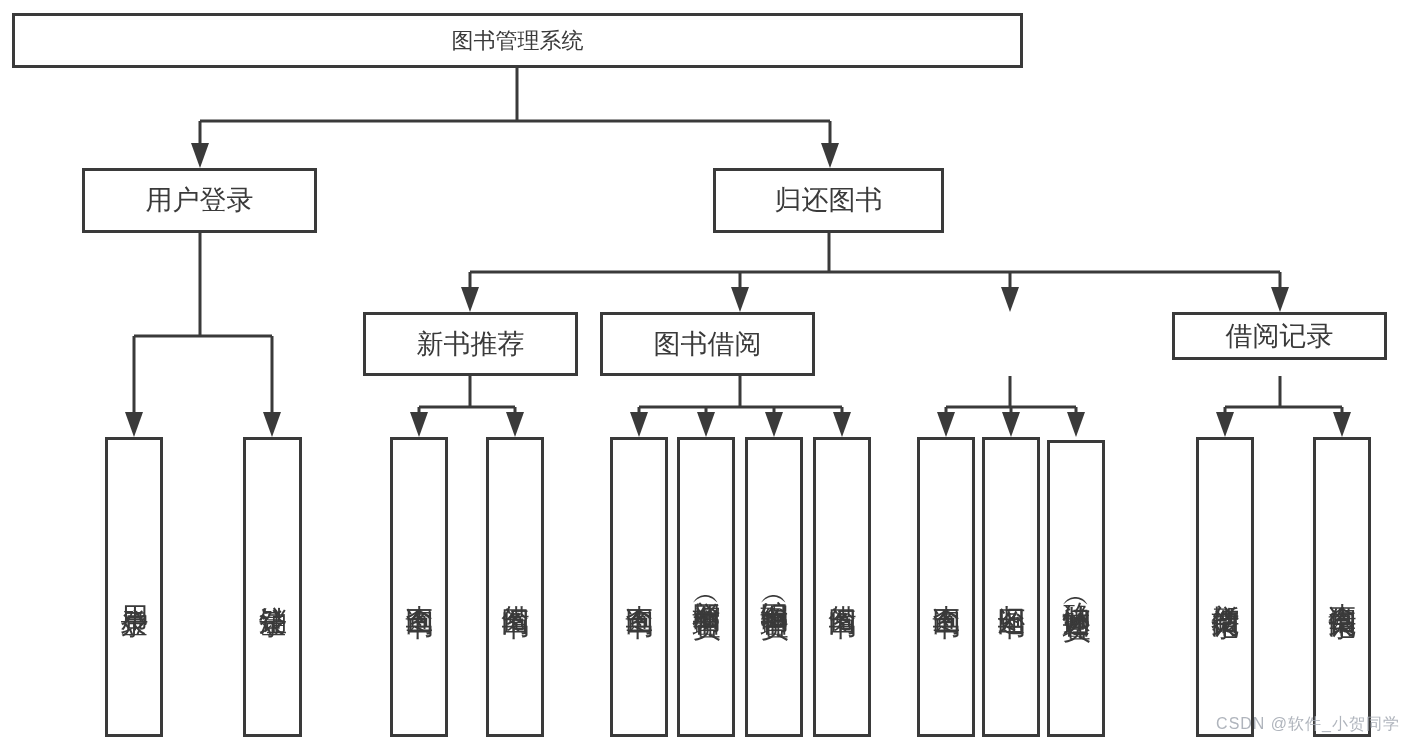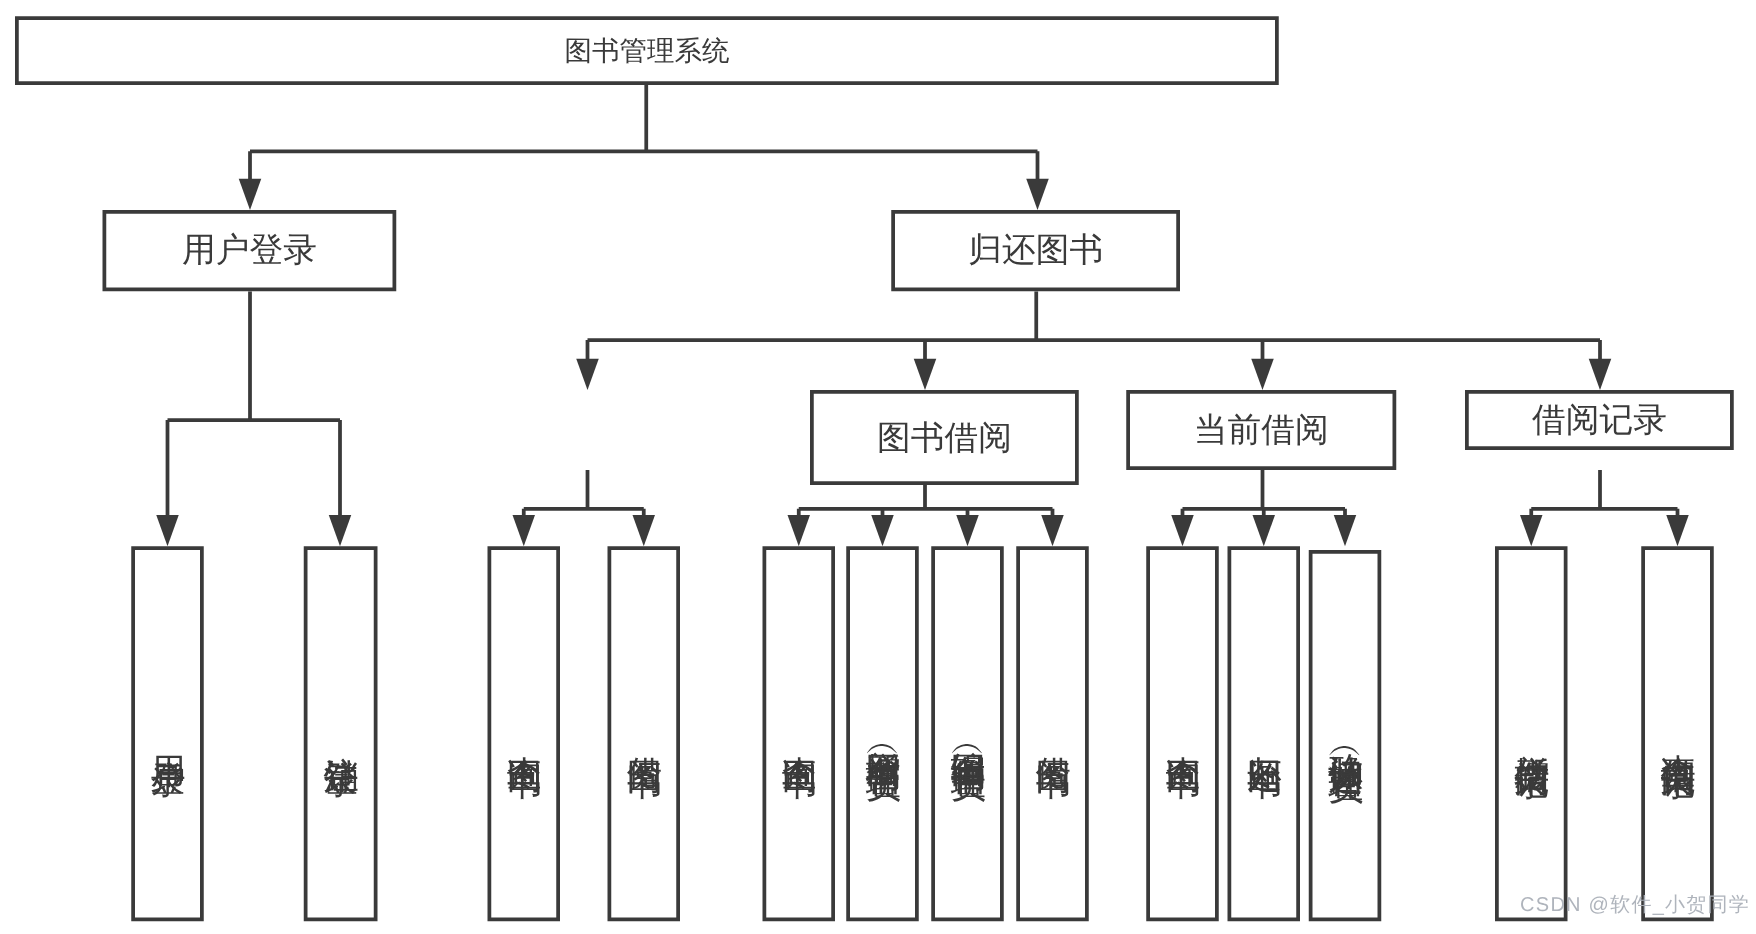--- a/index.html
+++ b/index.html
@@ -102,22 +102,22 @@
       <polygon points="1216,412 1234,412 1225,437"></polygon>
       <polygon points="1333,412 1351,412 1342,437"></polygon>
     </g>
   </svg>
 
   <div class="node root-node" style="left:12px; top:13px; width:1011px; height:55px">图书管理系统</div>
 
   <div class="node branch-node" style="left:82px; top:168px; width:235px; height:65px">用户登录</div>
   <div class="node branch-node" style="left:713px; top:168px; width:231px; height:65px">归还图书</div>
 
-  <div class="node branch-node" style="left:648px; top:312px; width:215px; height:76px">图书借阅</div>
-  <div class="node branch-node" style="left:901px; top:312px; width:216px; height:64px">当前借阅</div>
+  <div class="node branch-node" style="left:363px; top:312px; width:215px; height:64px">新书推荐</div>
+  <div class="node branch-node" style="left:600px; top:312px; width:215px; height:64px">图书借阅</div>
   <div class="node branch-node" style="left:1172px; top:312px; width:215px; height:48px">借阅记录</div>
 
   <div class="node leaf-node" style="left:105px; top:437px; width:58px; height:300px">用户登录</div>
   <div class="node leaf-node" style="left:243px; top:437px; width:59px; height:300px">注销登录</div>
 
   <div class="node leaf-node" style="left:390px; top:437px; width:58px; height:300px">查询图书</div>
   <div class="node leaf-node" style="left:486px; top:437px; width:58px; height:300px">借阅图书</div>
 
   <div class="node leaf-node" style="left:610px; top:437px; width:58px; height:300px">查询图书</div>
   <div class="node leaf-node" style="left:677px; top:437px; width:58px; height:300px">新增图书（管理员）</div>

